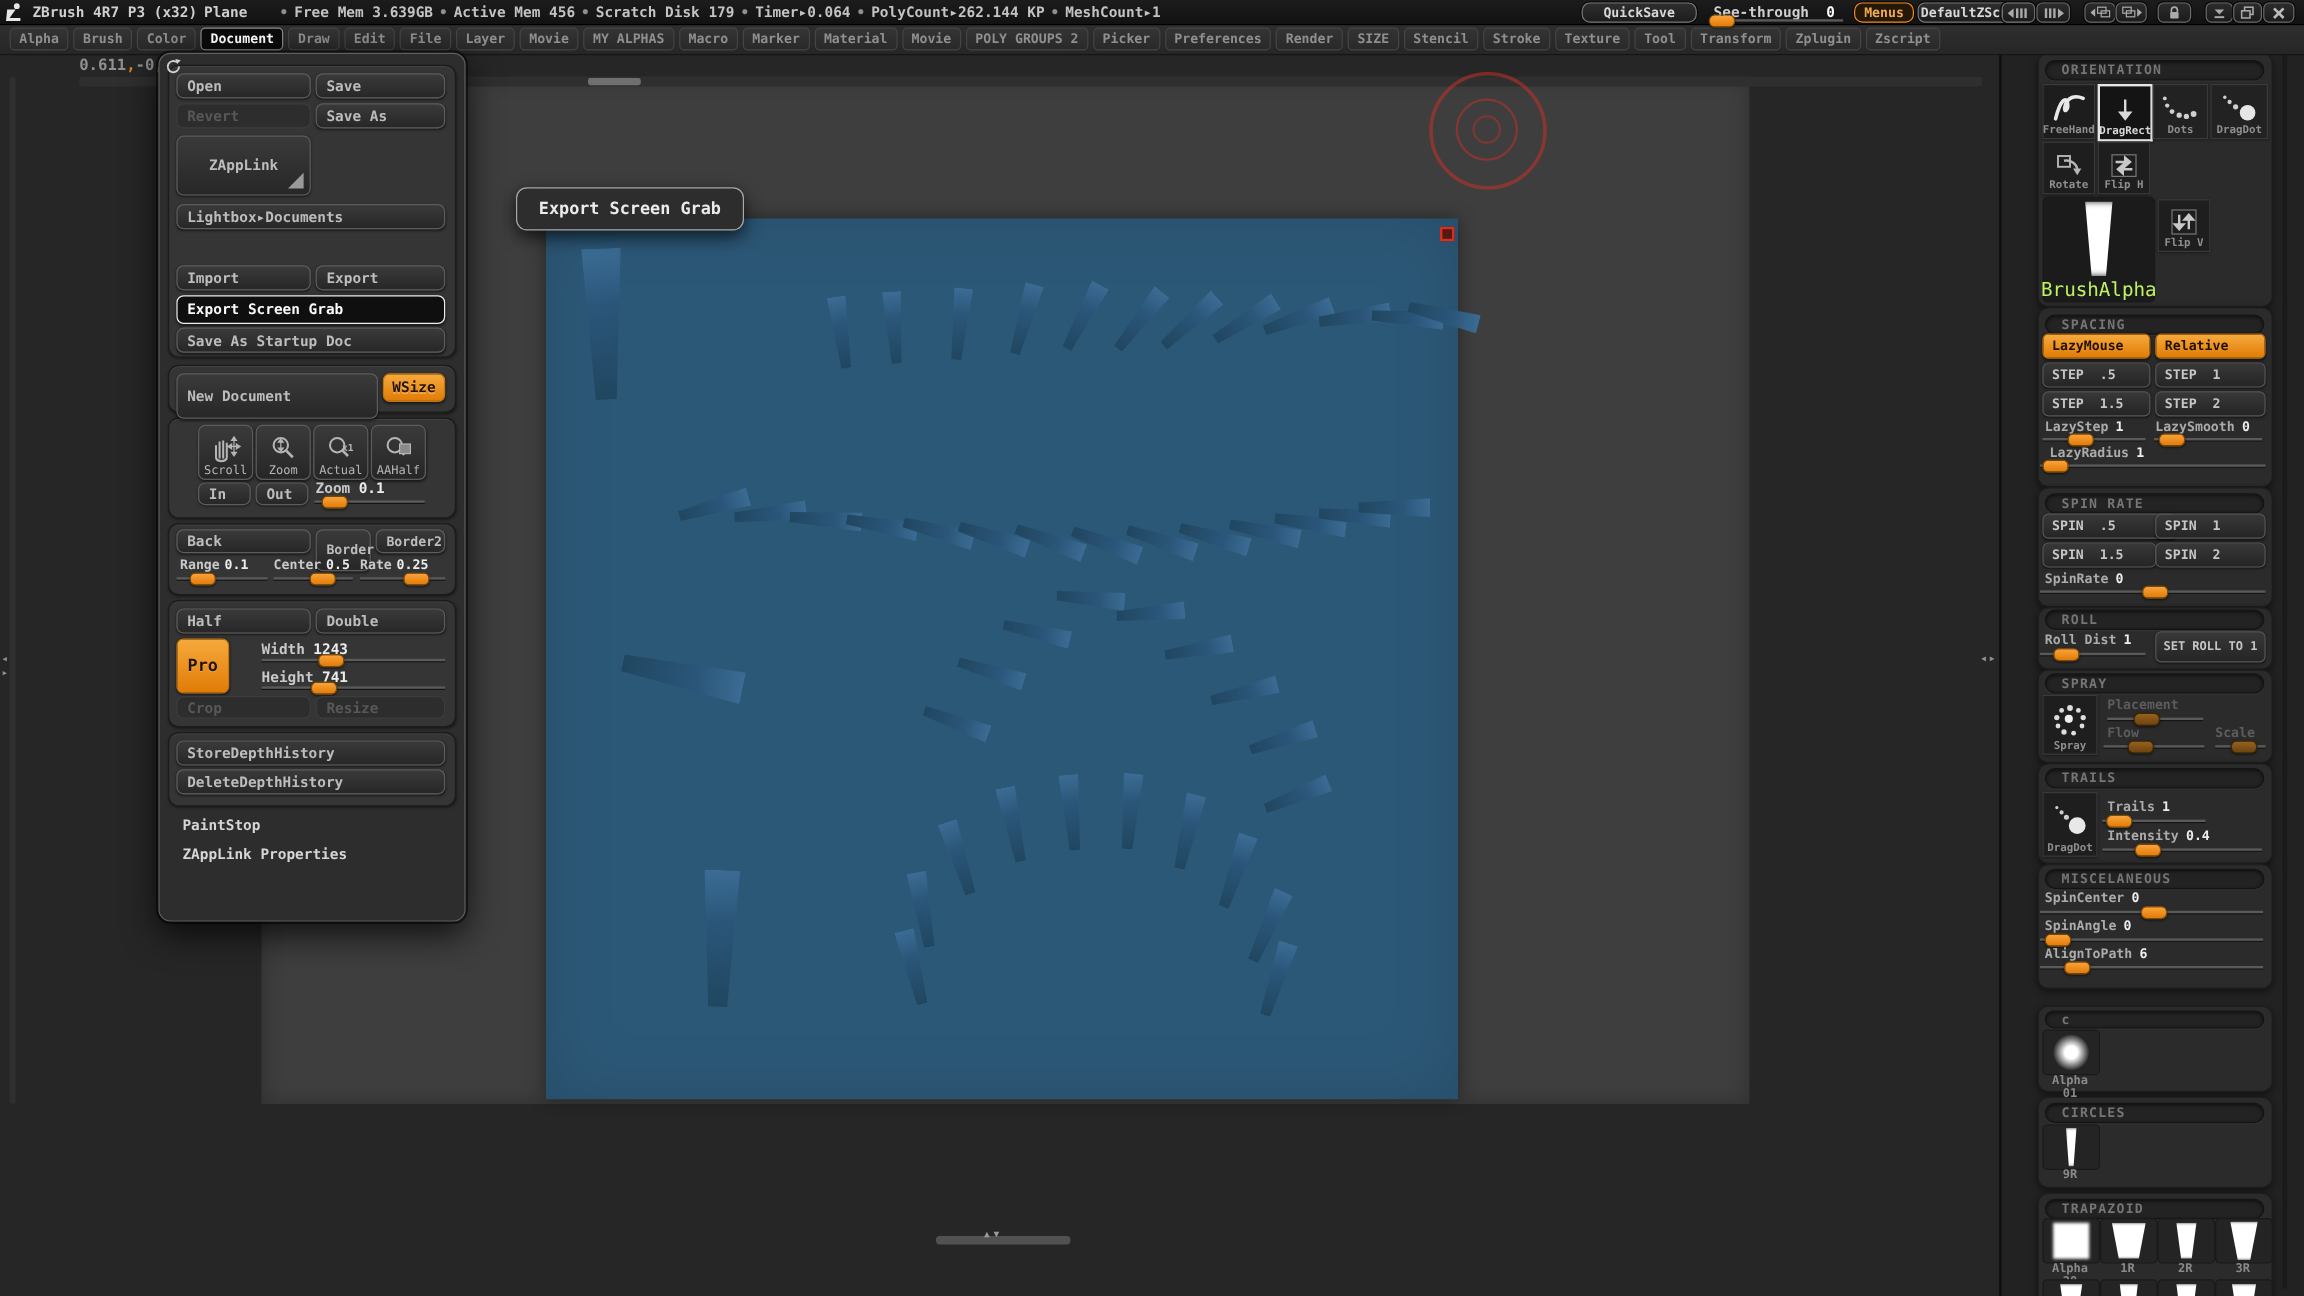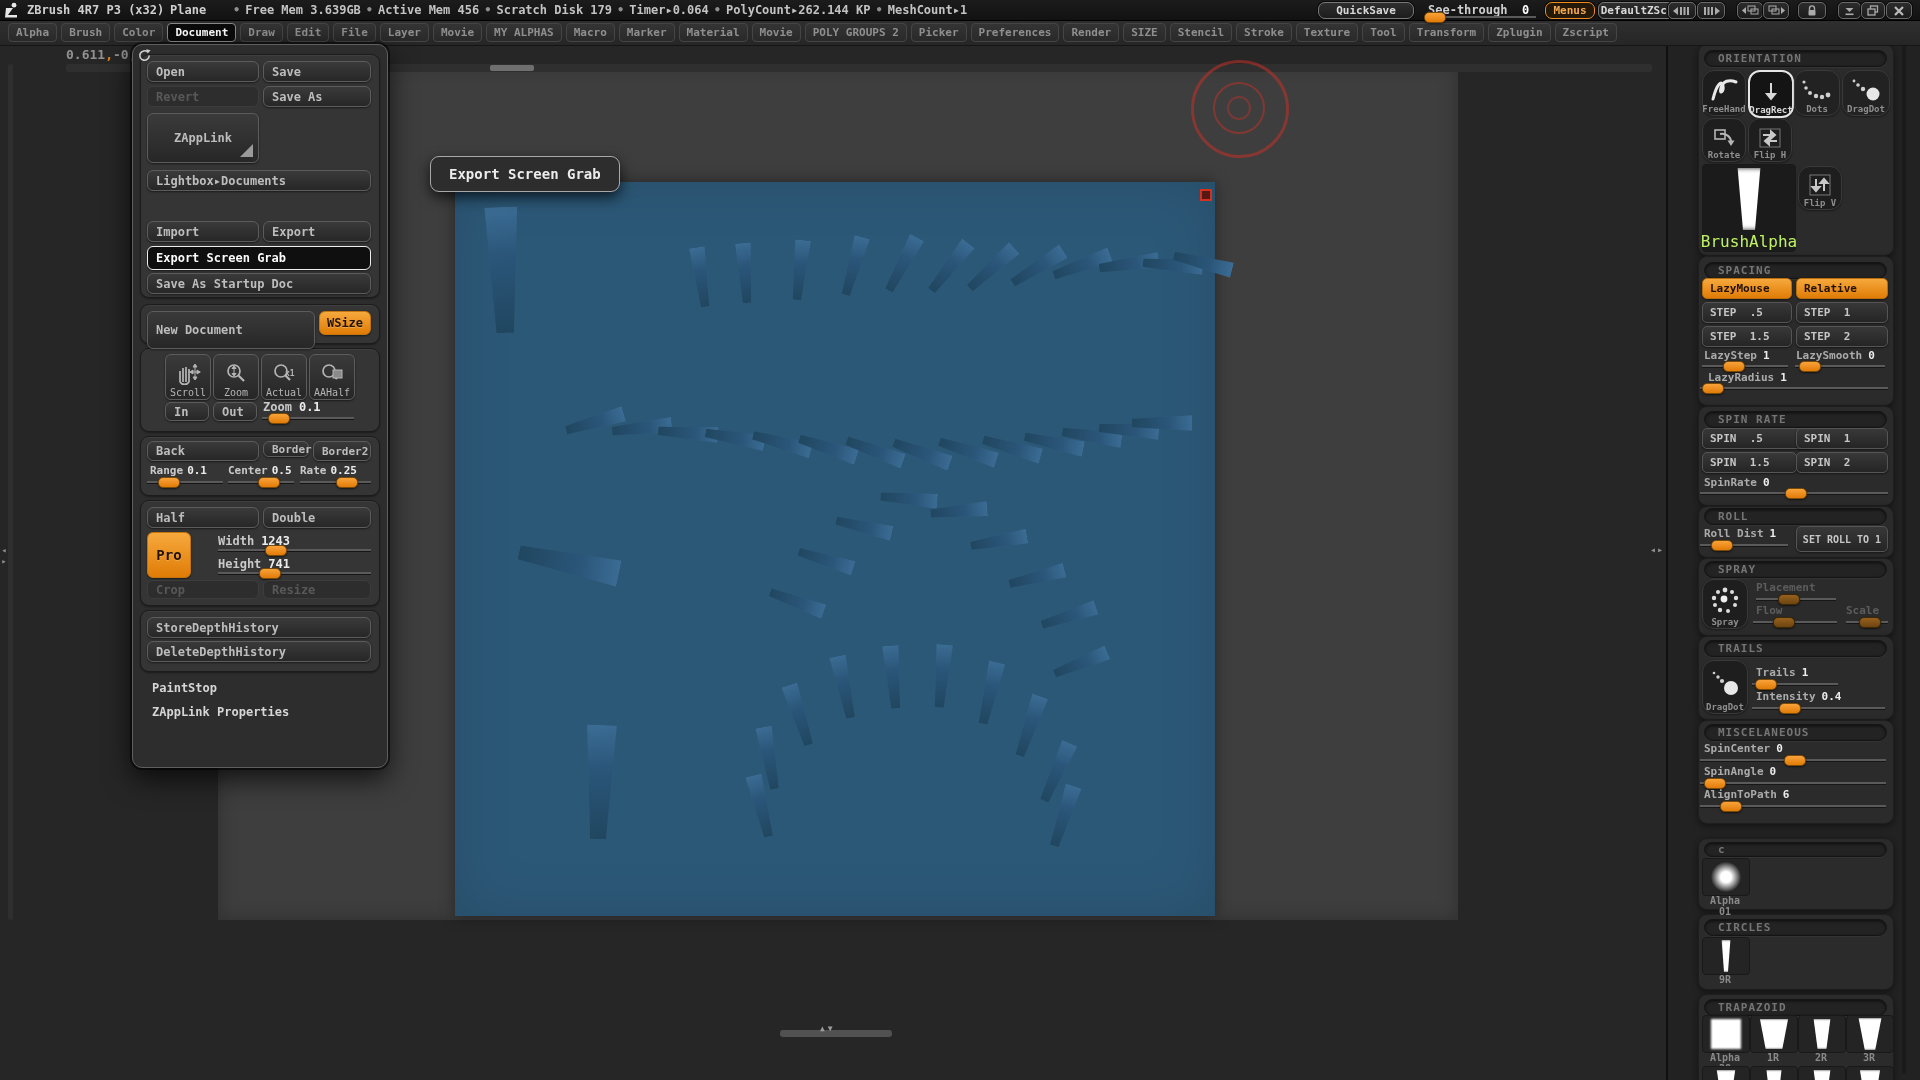--- a/index.html
+++ b/index.html
@@ -67,21 +67,21 @@
   .thead-user{left:1676px;top:29px;font-size:9px;font-weight:bold;color:#606060;letter-spacing:1px;z-index:32;}
   .thead-title{left:1703px;top:22px;font-size:15px;font-weight:bold;color:#c9c9c9;letter-spacing:3px;z-index:32;}
   .tpanel{position:absolute;left:1698px;width:194px;background:#2b2b2b;border:1px solid #1e1e1e;border-radius:9px;box-shadow:0 2px 6px rgba(0,0,0,.45);z-index:31;}
   .pill{position:absolute;left:1704px;width:168px;height:15px;border-radius:9px;background:#232323;border:1px solid #141414;color:#757575;font-size:11px;font-weight:bold;letter-spacing:1px;padding-left:13px;line-height:15px;box-shadow:inset 0 1px 3px rgba(0,0,0,.65),0 1px 0 rgba(255,255,255,.04);z-index:33;white-space:pre;}
   .tbtn{position:absolute;background:linear-gradient(#383838,#252525);border:1px solid #555555;border-radius:5px;color:#c6c6c6;font-size:11px;font-weight:bold;display:flex;align-items:center;padding-left:7px;box-sizing:border-box;box-shadow:0 1px 2px rgba(0,0,0,.5);white-space:pre;z-index:33;}
   .tbtn.ctr{justify-content:center;padding:0;}
   .tbtn.orange{background:linear-gradient(#f6a93d,#e07c06);color:#231100;border-color:#b96e0c;}
   .tlbl{position:absolute;font-size:11px;font-weight:bold;color:#ababab;white-space:pre;z-index:33;}
   .tlbl .val{color:#ededed;margin-left:6px;}
   .tlbl.dim,.tlbl.dim .val{color:#5c5c5c;}
-  .icbtn{position:absolute;background:#222222;border:1px solid #3a3a3a;border-radius:12px;display:flex;flex-direction:column;align-items:center;justify-content:flex-end;z-index:33;box-shadow:0 1px 2px rgba(0,0,0,.4);}
+  .icbtn{position:absolute;background:#222222;border:1px solid #3a3a3a;border-radius:0;display:flex;flex-direction:column;align-items:center;justify-content:flex-end;z-index:33;box-shadow:0 1px 2px rgba(0,0,0,.4);}
   .icbtn.sel{border:2px solid #e6e6e6;background:#141414;}
   .icbtn .ilabel{font-size:9px;font-weight:bold;color:#8f8f8f;line-height:12px;}
   .icbtn.sel .ilabel{color:#d8d8d8;}
   .thumb{position:absolute;background:#242424;border:1px solid #191919;border-radius:4px;display:flex;align-items:center;justify-content:center;z-index:33;}
   .tlabel{position:absolute;font-size:10px;font-weight:bold;color:#8a8a8a;text-align:center;z-index:33;}
   .trapshape{background:#ffffff;filter:blur(1.2px);}
   .softdot{width:30px;height:30px;border-radius:50%;background:radial-gradient(circle,#ffffff 0%,#ffffff 25%,rgba(255,255,255,0) 72%);}
 </style>
 </head>
 <body>
@@ -313,21 +313,21 @@
 </div>
 <div class="btn" style="left:165px;top:402px;width:44px;height:19px;">In</div>
 <div class="btn" style="left:213px;top:402px;width:44px;height:19px;">Out</div>
 <div class="lbl" style="left:263px;top:400px;color:#c9c9c9;"><span>Zoom</span><span class="val">0.1</span></div>
 <div class="slider" style="left:262px;top:414px;width:92px;">
     <div class="track"></div>
     <div class="handle" style="left:6%;"></div>
   </div>
 
 <div class="btn" style="left:147px;top:441px;width:112px;height:20px;">Back</div>
-<div class="btn" style="left:263px;top:441px;width:46px;height:16px;font-size:11px;">Border</div>
+<div class="btn" style="left:263px;top:441px;width:46px;height:35px;font-size:11px;">Border</div>
 <div class="btn" style="left:313px;top:441px;width:58px;height:20px;font-size:11px;">Border2</div>
 <div class="lbl" style="left:150px;top:464px;font-size:11px;color:#c9c9c9;"><span>Range</span><span class="val" style="margin-left:4px;">0.1</span></div>
 <div class="lbl" style="left:228px;top:464px;font-size:11px;color:#c9c9c9;"><span>Center</span><span class="val" style="margin-left:4px;">0.5</span></div>
 <div class="lbl" style="left:300px;top:464px;font-size:11px;color:#c9c9c9;text-align:right;"><span>Rate</span><span class="val" style="margin-left:4px;">0.25</span></div>
 <div class="slider" style="left:147px;top:478px;width:76px;">
     <div class="track"></div>
     <div class="handle" style="left:14%;"></div>
   </div>
 <div class="slider" style="left:228px;top:478px;width:66px;">
     <div class="track"></div>

